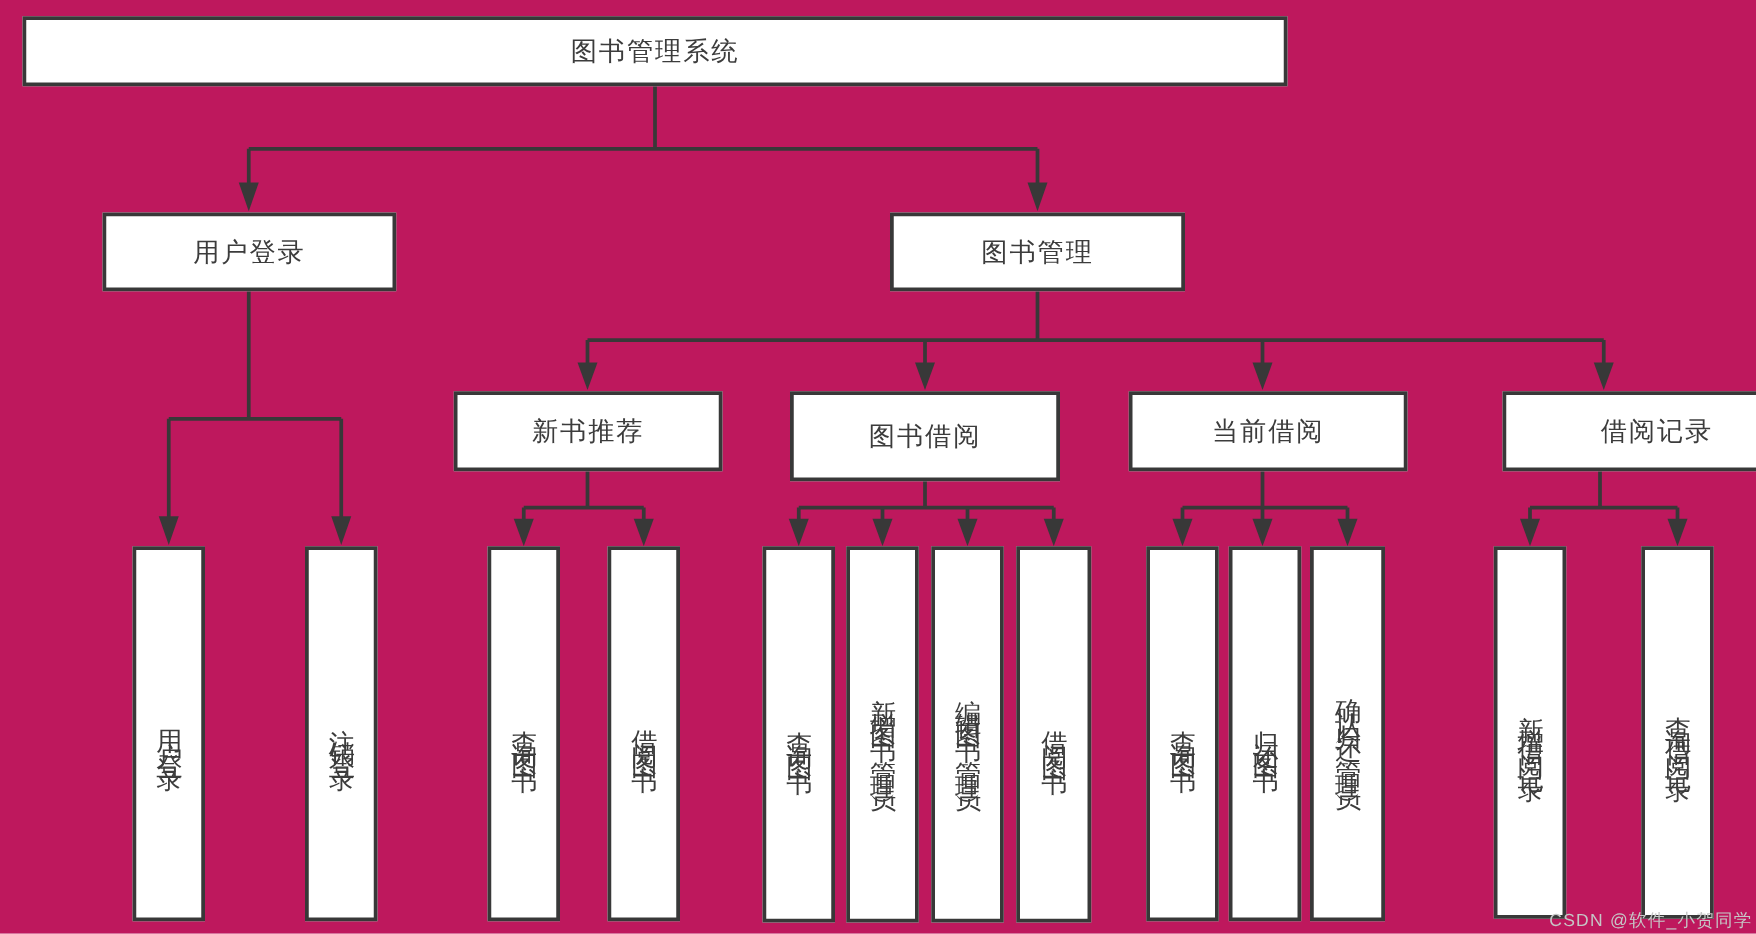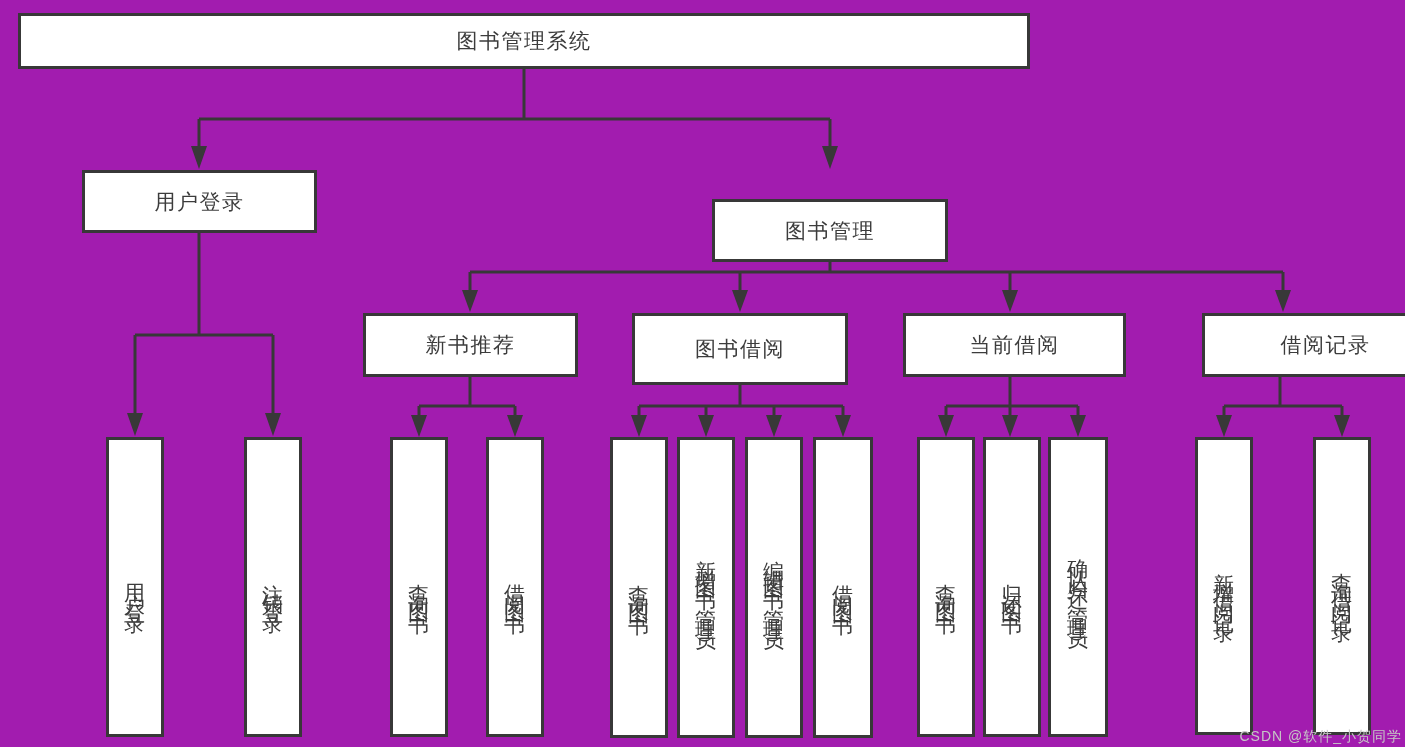--- a/index.html
+++ b/index.html
@@ -1,19 +1,19 @@
 <!DOCTYPE html>
 <html><head>
 <meta charset="utf-8">
 <style>
   html,body{margin:0;padding:0;background:#ffffff;}
   .canvas{
     position:relative;
     width:1405px;height:747px;
-    background:#a21caf;
+    background:#be185d;
     font-family:"Liberation Sans", sans-serif;
     overflow:hidden;
   }
   .edges{position:absolute;left:0;top:0;width:1405px;height:747px;}
   .edges path{stroke:#383838;stroke-width:3;fill:none;}
   .edges polygon{fill:#383838;stroke:none;}
   .node{
     position:absolute;
     box-sizing:border-box;
     border:3px solid #383838;
@@ -86,21 +86,21 @@
     </g>
   </svg>
 
   <div class="node h" style="left:18px;top:13px;width:1012px;height:56px;">
     <span>图书管理系统</span>
   </div>
 
   <div class="node h" style="left:82px;top:170px;width:235px;height:63px;">
     <span>用户登录</span>
   </div>
-  <div class="node h" style="left:712px;top:170px;width:236px;height:63px;margin-top:29px;">
+  <div class="node h" style="left:712px;top:170px;width:236px;height:63px;">
     <span>图书管理</span>
   </div>
 
   <div class="node h" style="left:363px;top:313px;width:215px;height:64px;text-align:center;">
     <span>新书推荐</span>
   </div>
   <div class="node h" style="left:632px;top:313px;width:216px;height:72px;">
     <span>图书借阅</span>
   </div>
   <div class="node h" style="left:903px;top:313px;width:223px;height:64px;">

